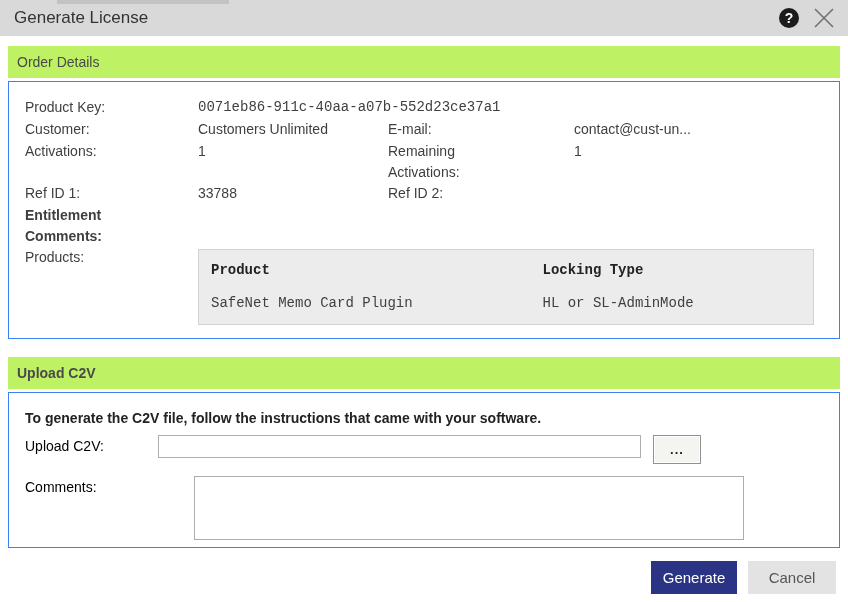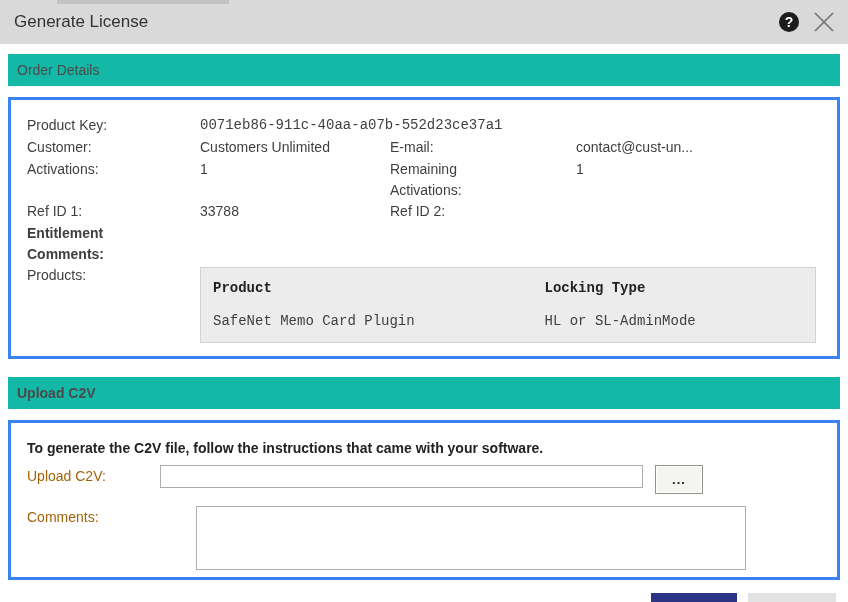--- a/index.html
+++ b/index.html
@@ -12,44 +12,44 @@
   }
 
   
   .artifact-strip {
     position:absolute; top:0; left:57px; width:172px; height:4px;
     background:#c3c3c3;
   }
 
   
   .titlebar {
-    height:44px; background:#d9d9d9;
+    height:36px; background:#d9d9d9;
     display:flex; align-items:center;
     padding:0 12px 0 14px;
   }
   .titlebar .title { font-size:17px; color:#333333; }
   .titlebar .icons { margin-left:auto; display:flex; align-items:center; gap:13px; }
   .help-icon {
     width:20px; height:20px; border-radius:50%;
     background:#1c1c1c; color:#ffffff;
     display:inline-flex; align-items:center; justify-content:center;
     font-size:14px; font-weight:bold; cursor:pointer;
   }
   .close-icon { width:24px; height:24px; cursor:pointer; display:inline-block; }
 
   
   .content { padding:0 8px; }
   .section-header {
-    background:#14b8a6; height:32px; line-height:32px;
+    background:#bef264; height:32px; line-height:32px;
     font-size:14px; color:#4a4a4a; padding-left:9px;
     margin-top:10px;
   }
   .section-header.second { margin-top:18px;font-weight:bold; }
   .panel {
-    border:3px solid #3b82f6; background:#ffffff; margin-top:11px;
+    border:1px solid #3b82f6; background:#ffffff; margin-top:3px;
   }
 
   
   .od-panel { padding:15px 0 13px 16px; }
   .od-grid {
     display:grid;
     grid-template-columns:173px 190px 186px 1fr;
     align-items:start;
   }
   .od-grid > div { font-size:14px; line-height:21px; min-height:22px; color:#3f3f3f; }
@@ -66,21 +66,21 @@
   }
   .prod-table th { font-weight:bold; color:#222222; padding-bottom:6px; }
   .prod-table td { color:#3f3f3f; padding-top:6px; }
   .prod-table .col-product { width:332px; }
 
   
   .upload-panel { padding:17px 0 7px 16px; }
   .instruction { font-size:14px; font-weight:bold; color:#222222; margin-bottom:9px; }
   .form-row { display:flex; align-items:flex-start; margin-bottom:12px; }
   .form-row:last-child { margin-bottom:0;gap:36px; }
-  .form-label { width:133px; font-size:14px; color:#a16207; padding-top:3px; flex:none; }
+  .form-label { width:133px; font-size:14px; color:#000000; padding-top:3px; flex:none; }
   .text-input {
     width:483px; height:23px; border:1px solid #adadad; background:#ffffff;
     font-family:"Liberation Sans", sans-serif; font-size:13px; padding:0 4px;
     outline:none;
   }
   .browse-btn {
     margin-left:12px; width:48px; height:29px;
     background:#f4f4f0; border:1px solid #919191;
     box-shadow:inset 0 0 0 1px #ffffff;
     font-size:13px; font-weight:bold; color:#222222; letter-spacing:1px;

